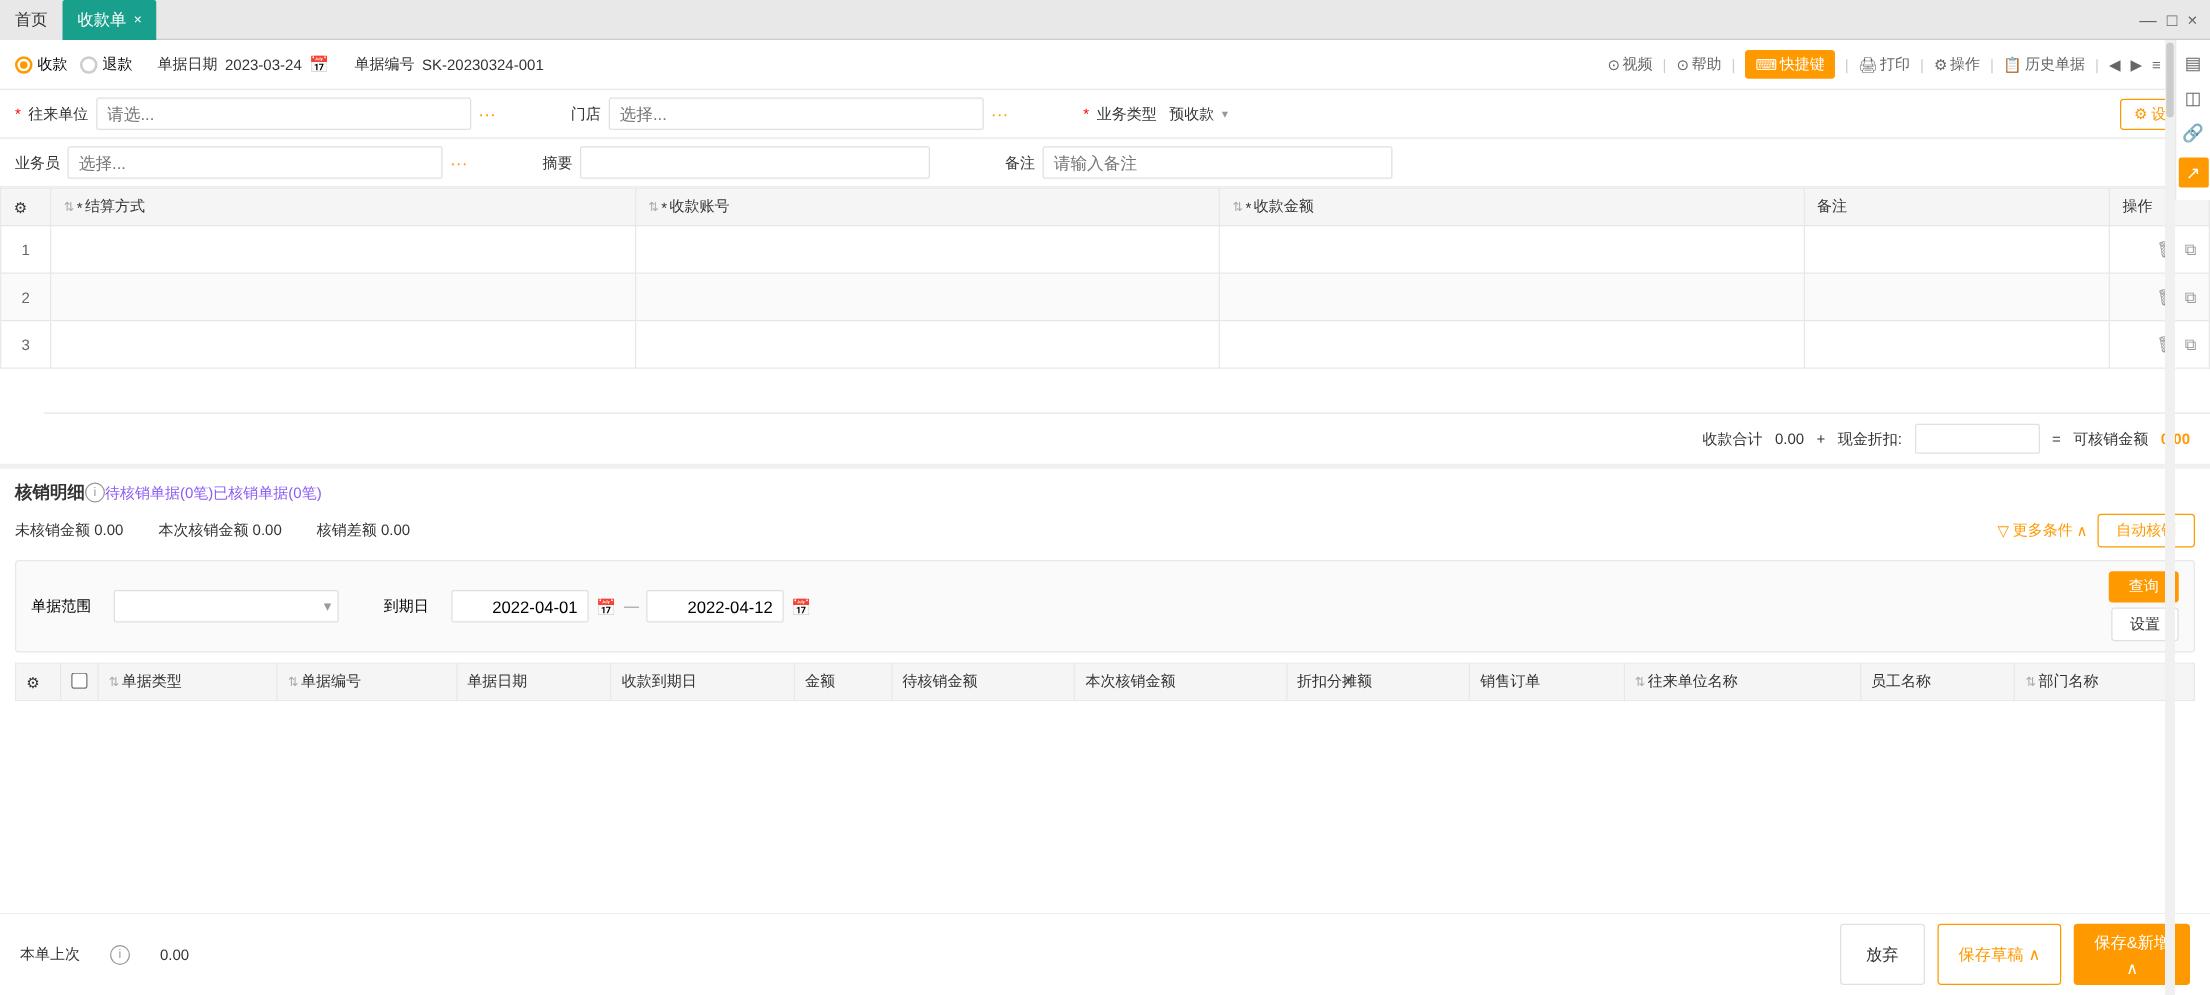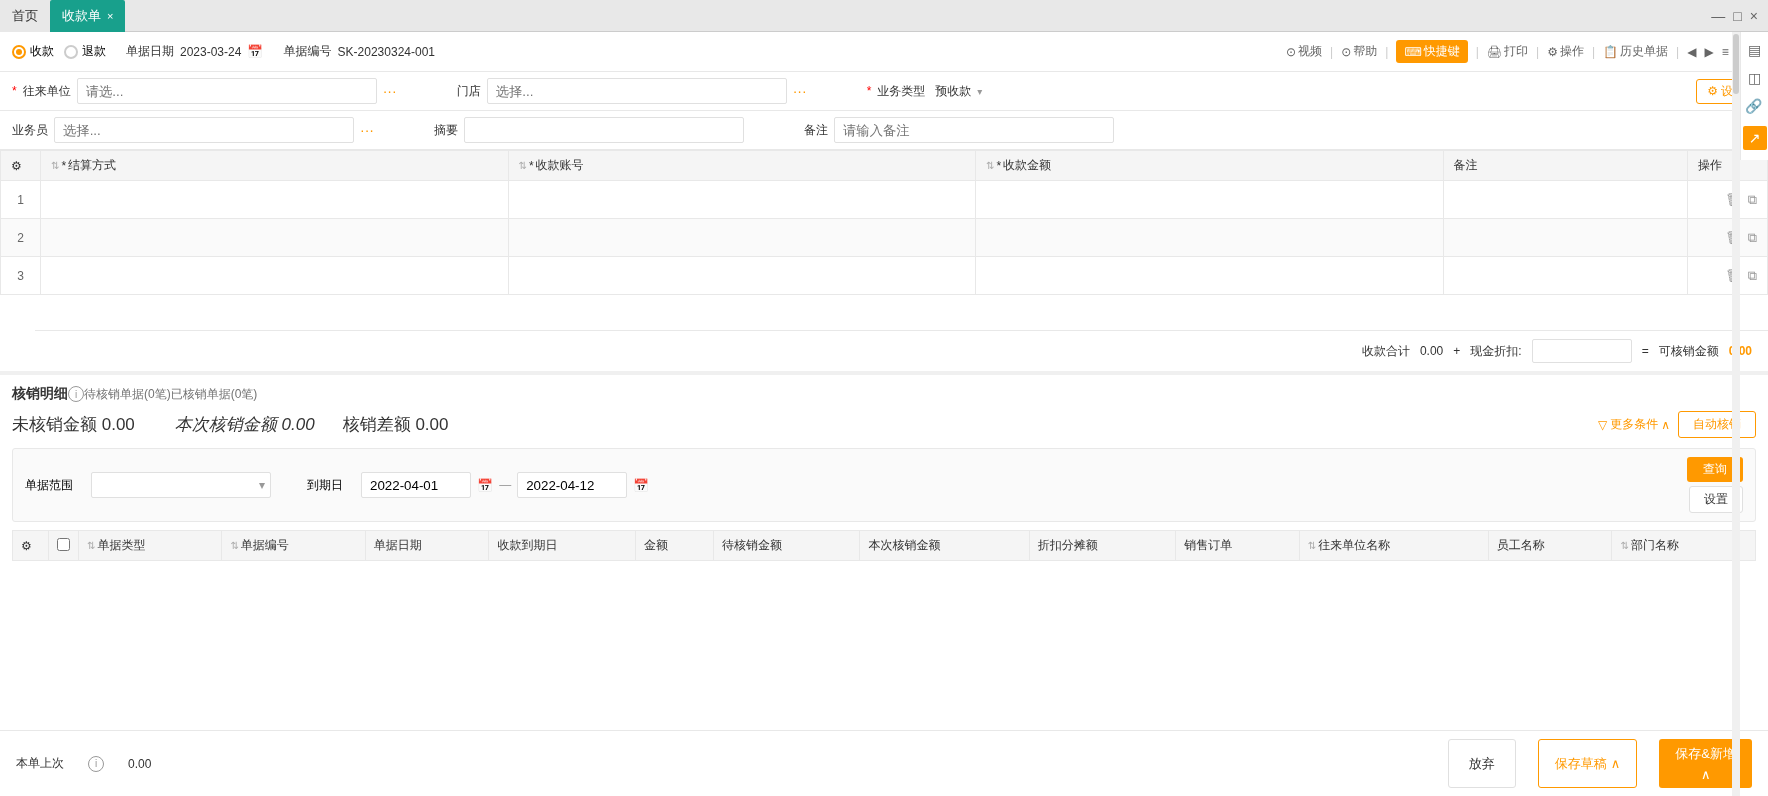--- a/index.html
+++ b/index.html
@@ -59,49 +59,49 @@
     .summary-row { display: flex; align-items: center; justify-content: flex-end; padding: 8px 16px; border-top: 1px solid #e8e8e8; gap: 10px; background: #fff; margin-left: 35px; }
     .summary-row span { color: #333; }
     .summary-row .val-orange { color: #f90; font-weight: bold; }
     .summary-input { border: 1px solid #e0e0e0; border-radius: 2px; padding: 3px 8px; height: 24px; width: 100px; }
 
     
     .verify-section { background: #fff; border-top: 4px solid #f0f0f0; padding: 10px 12px; }
     .verify-header { display: flex; align-items: center; margin-bottom: 8px; }
     .verify-title { font-size: 14px; font-weight: bold; color: #333; }
     .verify-info-icon { width: 16px; height: 16px; border-radius: 50%; border: 1px solid #999; display: inline-flex; align-items: center; justify-content: center; color: #999; font-size: 10px; cursor: pointer; }
-    .tab-link { color: #737373; cursor: pointer; font-size: 12px; }
+    .tab-link { color: #8b5cf6; cursor: pointer; font-size: 12px; }
     .verify-stats { display: flex; align-items: center; gap: 16px; margin-bottom: 10px; }
-    .verify-stat { color: #333; font-size: 17px; }
+    .verify-stat { color: #333; font-size: 12px; }
     .verify-stat span { color: #333; }
     .verify-right { margin-left: auto; display: flex; align-items: center; gap: 8px; }
     .more-conditions { color: #f90; cursor: pointer; display: flex; align-items: center; gap: 3px; font-size: 12px; }
     .btn-auto-verify { background: #fff; border: 1px solid #f90; color: #f90; border-radius: 3px; padding: 4px 14px; cursor: pointer; font-size: 12px; }
 
     
     .filter-row { display: flex; align-items: center; gap: 16px; padding: 8px 0; border: 1px solid #e8e8e8; border-radius: 3px; padding: 8px 12px; margin-bottom: 8px; background: #fafafa; }
     .filter-field { display: flex; align-items: center; gap: 18px; }
-    .filter-input { border: 1px solid #e0e0e0; border-radius: 2px; padding: 3px 8px; height: 26px; width: 180px; }
+    .filter-input { border: 1px solid #e0e0e0; border-radius: 2px; padding: 3px 8px; height: 26px; width: 180px; text-align: right; }
     .filter-select { border: 1px solid #e0e0e0; border-radius: 2px; padding: 3px 8px; height: 26px; width: 180px; background: #fff; }
     .filter-select-with-arrow { display: flex; align-items: center; position: relative; }
     .filter-select-with-arrow select { appearance: none; padding-right: 24px; }
     .filter-arrow { position: absolute; right: 6px; color: #999; pointer-events: none; }
     .btn-query { background: #f90; color: #fff; border: none; border-radius: 3px; padding: 4px 16px; cursor: pointer; font-size: 12px; }
     .btn-setting-sm { background: #fff; border: 1px solid #e0e0e0; color: #333; border-radius: 3px; padding: 4px 14px; cursor: pointer; font-size: 12px; }
 
     
     .verify-table-section { overflow: auto; }
     .verify-table { width: 100%; border-collapse: collapse; }
     .verify-table thead tr { background: #f5f5f5; }
     .verify-table thead th { padding: 6px 8px; text-align: left; border: 1px solid #e8e8e8; color: #333; font-weight: normal; white-space: nowrap; font-size: 12px; }
 
     
     .bottom-bar { display: flex; align-items: center; padding: 8px 16px; border-top: 1px solid #e8e8e8; background: #fff; position: fixed; bottom: 0; width: 100%; }
     .bottom-info { display: flex; align-items: center; gap: 24px; color: #333; font-size: 12px; }
-    .bottom-actions { margin-left: auto; display: flex; gap: 22px; }
+    .bottom-actions { margin-left: auto; display: flex; gap: 10px; }
     .btn-abandon { background: #fff; border: 1px solid #e0e0e0; color: #333; border-radius: 3px; padding: 6px 20px; cursor: pointer; font-size: 13px; }
     .btn-save-draft { background: #fff; border: 1px solid #f90; color: #f90; border-radius: 3px; padding: 6px 16px; cursor: pointer; font-size: 13px; display: flex; align-items: center; gap: 4px; }
     .btn-save-new { background: #f90; color: #fff; border: none; border-radius: 3px; padding: 6px 16px; cursor: pointer; font-size: 13px; display: flex; align-items: center; gap: 4px; flex-direction: column; }
 
     
     .right-sidebar { position: fixed; right: 0; top: 32px; width: 28px; background: #fff; border-left: 1px solid #e8e8e8; display: flex; flex-direction: column; align-items: center; gap: 12px; padding: 10px 0; }
     .sidebar-icon { cursor: pointer; color: #666; font-size: 14px; }
     .sidebar-icon-orange { cursor: pointer; color: #f90; font-size: 14px; background: #f90; color: #fff; width: 24px; height: 24px; display: flex; align-items: center; justify-content: center; border-radius: 2px; }
 
     
@@ -331,21 +331,21 @@
       <span class="verify-title">核销明细</span>
       <span class="verify-info-icon">i</span>
       <span class="tab-link">待核销单据(0笔)</span>
       <span class="tab-link">已核销单据(0笔)</span>
     </div>
     <div class="verify-stats">
       <div class="verify-stat">
         <span>未核销金额</span>
         <span>0.00</span>
       </div>
-      <div class="verify-stat" style="margin-left:24px;font-style:italic;">
+      <div class="verify-stat" style="margin-left:12px;">
         <span>本次核销金额</span>
         <span>0.00</span>
       </div>
       <div class="verify-stat" style="margin-left:12px;">
         <span>核销差额</span>
         <span>0.00</span>
       </div>
       <div class="verify-right">
         <span class="more-conditions">
           <span>▽</span>

